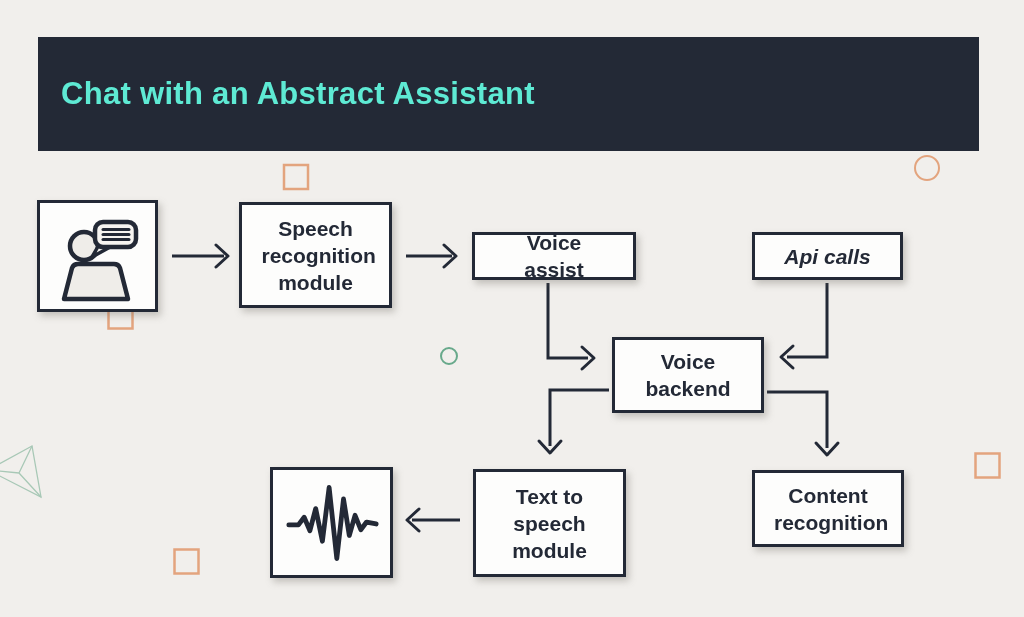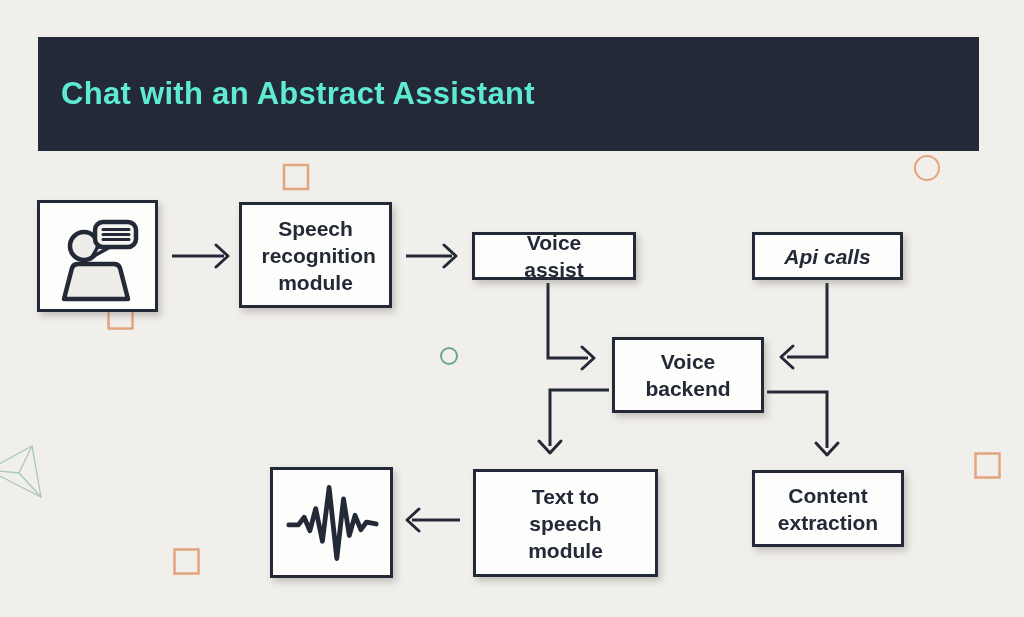--- a/index.html
+++ b/index.html
@@ -35,21 +35,21 @@
     font-weight: bold; font-size: 21px; line-height: 27px;
     color: #232936; text-align: center;
     max-width: 108px;
   }
 
   .n-user      { left: 37px;  top: 200px; width: 121px; height: 112px; }
   .n-speech    { left: 239px; top: 202px; width: 153px; height: 106px; }
   .n-voice     { left: 472px; top: 232px; width: 164px; height: 48px; }
   .n-api       { left: 752px; top: 232px; width: 151px; height: 48px; font-style: italic; }
   .n-python    { left: 612px; top: 337px; width: 152px; height: 76px; }
-  .n-tts       { left: 473px; top: 469px; width: 185px; height: 108px; }
+  .n-tts       { left: 473px; top: 469px; width: 153px; height: 108px; }
   .n-content   { left: 752px; top: 470px; width: 152px; height: 77px; }
   .n-wave      { left: 270px; top: 467px; width: 123px; height: 111px; }
 </style>
 </head>
 <body>
 
 <div class="stage">
 
   <svg class="layer" viewBox="0 0 1024 617">
     <rect x="284" y="165" width="24" height="24" fill="none" stroke="#e3a47e" stroke-width="2.5"></rect>
@@ -127,21 +127,21 @@
 
   <div class="node n-python">
     <span class="lbl">Voice backend</span>
   </div>
 
   <div class="node n-tts">
     <span class="lbl">Text to speech module</span>
   </div>
 
   <div class="node n-content">
-    <span class="lbl">Content extraction</span>
+    <span class="lbl">Content recognition</span>
   </div>
 
   <div class="node n-wave">
     <svg width="96" height="96" viewBox="0 0 100 100">
       <polyline points="5,52 15,52 21,44 27,58 33,35 40,69 47,13 55,87 62,25 68,63 74,42 80,57 86,49 96,51" fill="none" stroke="#232936" stroke-width="5" stroke-linejoin="round" stroke-linecap="round"></polyline>
     </svg>
   </div>
 
 </div>
 

